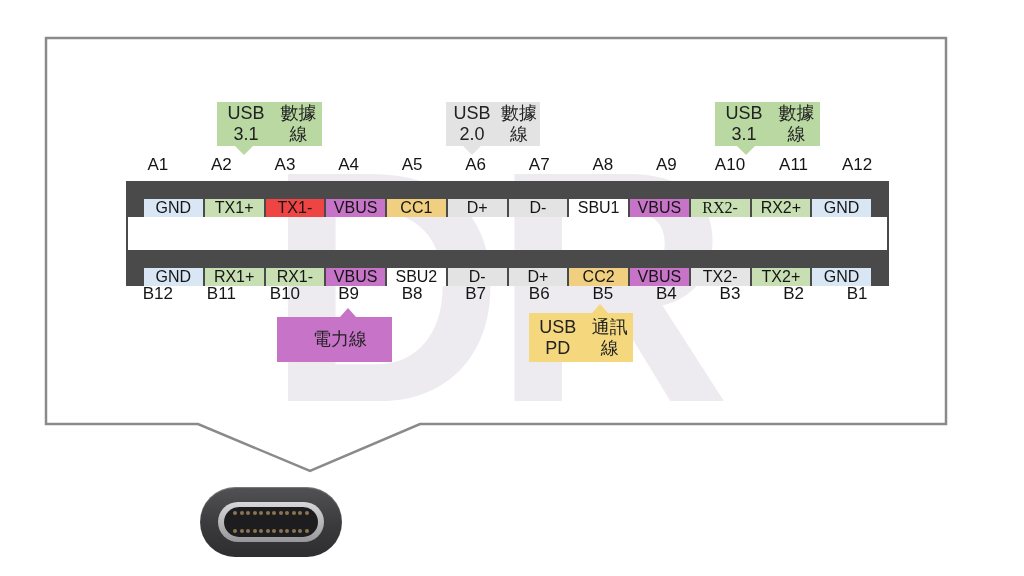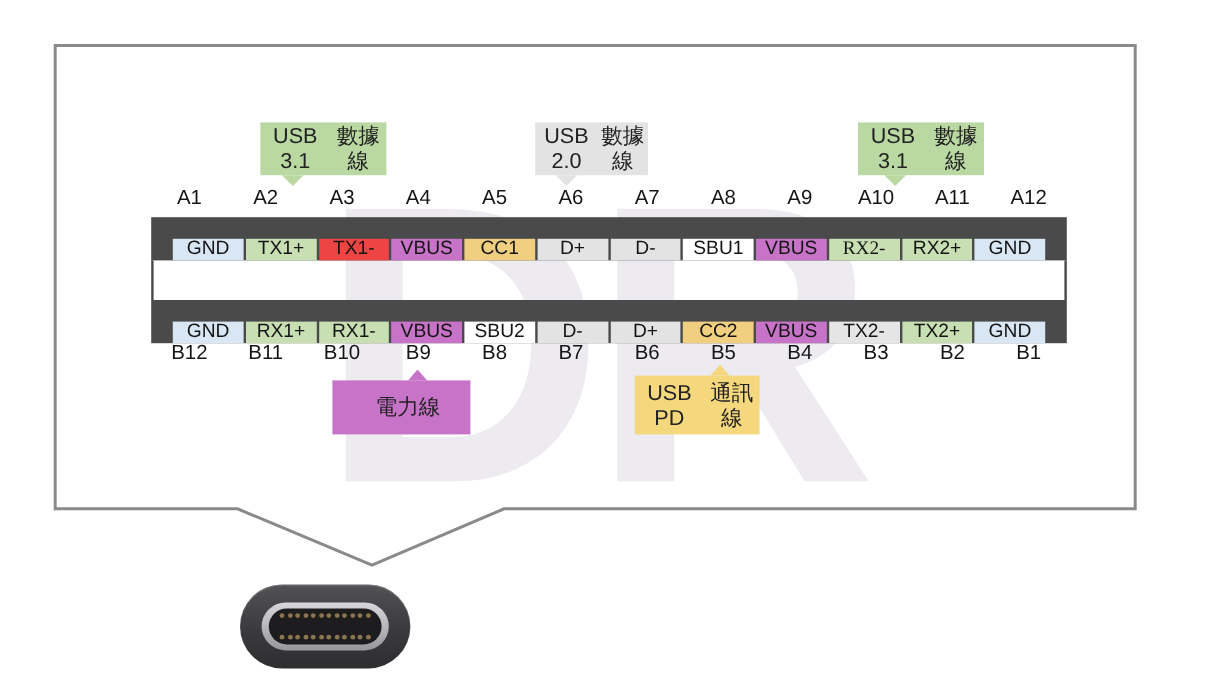--- a/index.html
+++ b/index.html
@@ -10,21 +10,21 @@
   }
   
   #bubble-svg{position:absolute; left:0; top:0; z-index:0;}
   
   .watermark{
     position:absolute; left:266px; top:122px; z-index:1;
     font-size:330px; line-height:1; font-weight:bold; letter-spacing:-12px;
     color:#edebf0; user-select:none;
   }
   
-  .labels{position:absolute; left:126px; width:763px; display:flex; z-index:2;justify-content:flex-end;}
+  .labels{position:absolute; left:126px; width:763px; display:flex; z-index:2;}
   #row-a-labels{top:155px;}
   #row-b-labels{top:284px;}
   .pin-num{flex:1; text-align:center; font-size:17px; color:#151515;}
   
   .pin-table{position:absolute; left:126px; top:181px; width:763px; z-index:2;}
   .pin-row{
     display:grid; grid-template-columns:repeat(12,1fr); gap:2px; padding:18px;
     background:#4a4a4a; height:31px; box-sizing:border-box;
   }
   .pin-cell{

